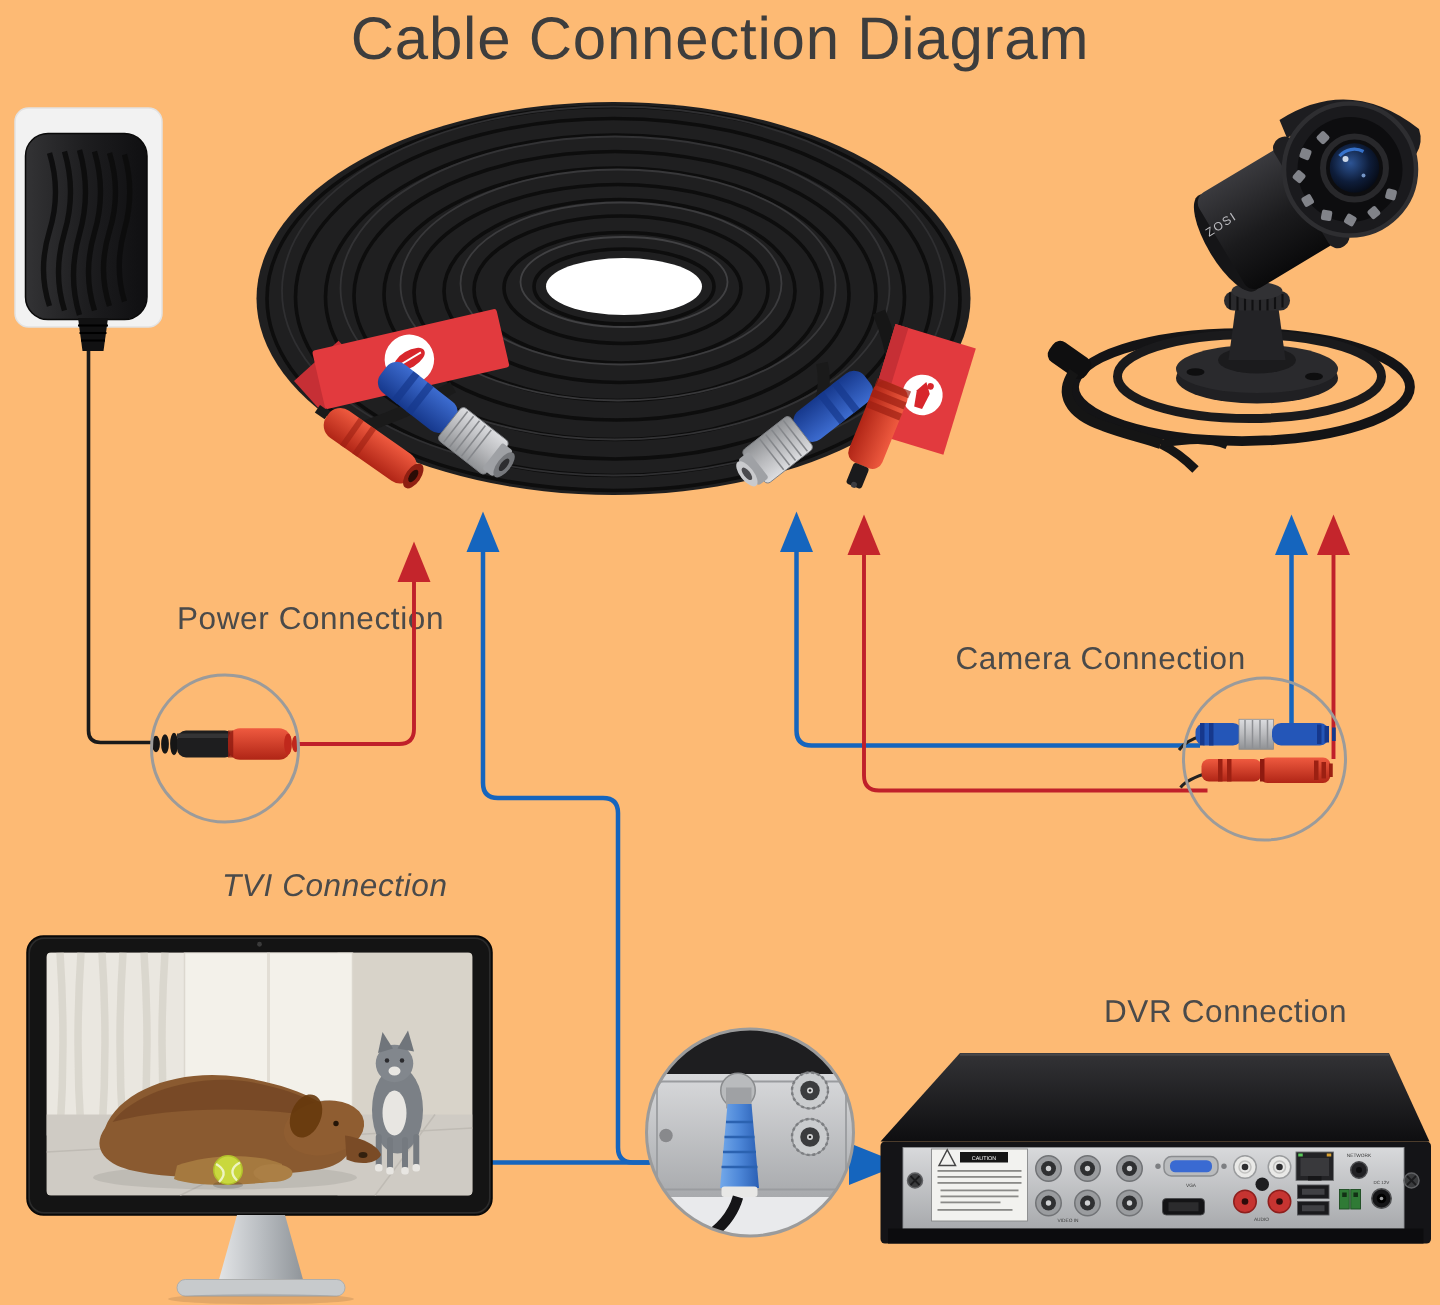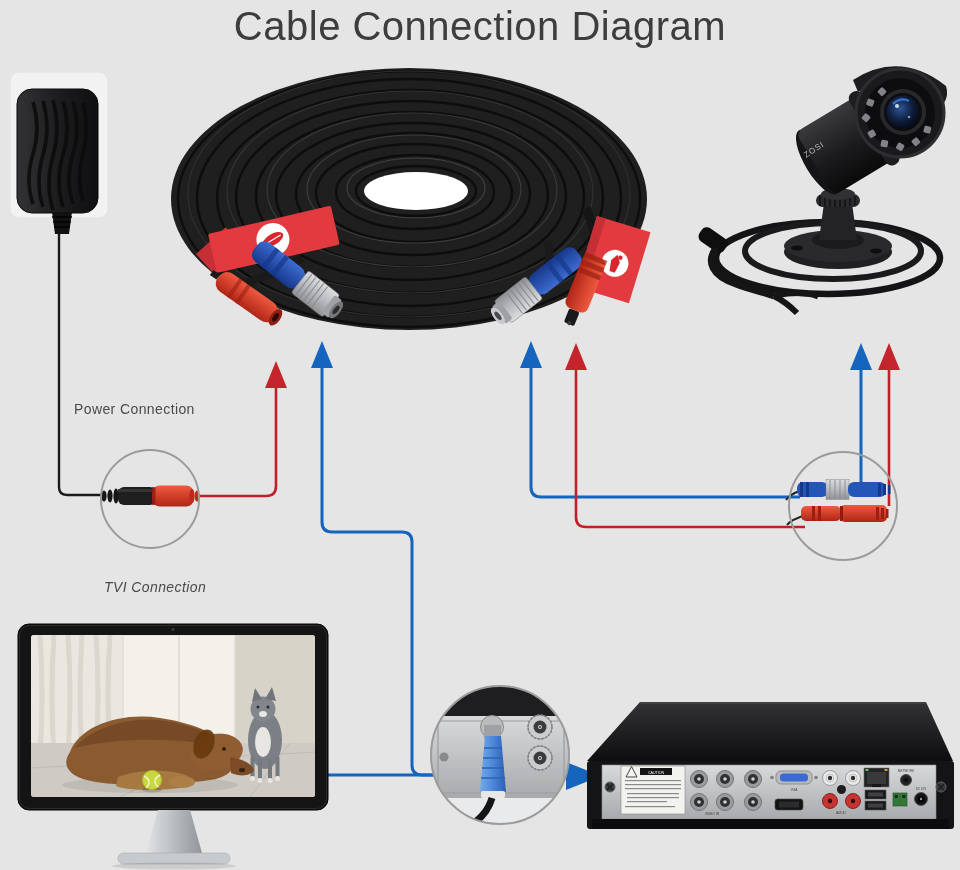--- a/index.html
+++ b/index.html
@@ -1,34 +1,36 @@
 <!DOCTYPE html>
 <html><head>
 <meta charset="utf-8">
 <style>
   html,body{margin:0;padding:0;background:#fff;}
-  #stage{position:relative;width:960px;height:870px;background:#e5e5e5;overflow:hidden;
+  #stage{position:relative;width:960px;height:870px;background:#fdba74;overflow:hidden;
          font-family:"Liberation Sans", sans-serif;}
   .title{position:absolute;left:0;top:4px;width:960px;text-align:center;
          font-size:40px;letter-spacing:.5px;color:#3d3d3d;font-weight:400;}
-  .lbl{position:absolute;font-size:14px;color:#4a4a4a;letter-spacing:.4px;white-space:nowrap;}
+  .lbl{position:absolute;font-size:21px;color:#4a4a4a;letter-spacing:.4px;white-space:nowrap;margin-left:44px;}
   #lbl-power{left:74px;top:401px;}
   #lbl-camera{left:593px;top:428px;}
   #lbl-tvi{left:104px;top:579px;font-style:italic;}
   #lbl-dvr{left:692px;top:663px;}
   svg{position:absolute;left:0;top:0;}
   text{font-family:"Liberation Sans", sans-serif;}
 </style>
 </head>
 <body>
 
 <div id="stage">
   <div class="title">Cable Connection Diagram</div>
   <div class="lbl" id="lbl-power">Power Connection</div>
+  <div class="lbl" id="lbl-camera">Camera Connection</div>
   <div class="lbl" id="lbl-tvi">TVI Connection</div>
+  <div class="lbl" id="lbl-dvr">DVR Connection</div>
 
   <svg width="960" height="870" viewBox="0 0 960 870">
     <defs>
       <linearGradient id="silverG" x1="0" y1="0" x2="0" y2="1">
         <stop offset="0" stop-color="#dcdde0"></stop>
           <stop offset=".5" stop-color="#b9babd"></stop>
           <stop offset="1" stop-color="#8f9194"></stop>
       </linearGradient>
       <linearGradient id="bootBlue" x1="0" y1="0" x2="0" y2="1">
         <stop offset="0" stop-color="#3d6cd0"></stop>

